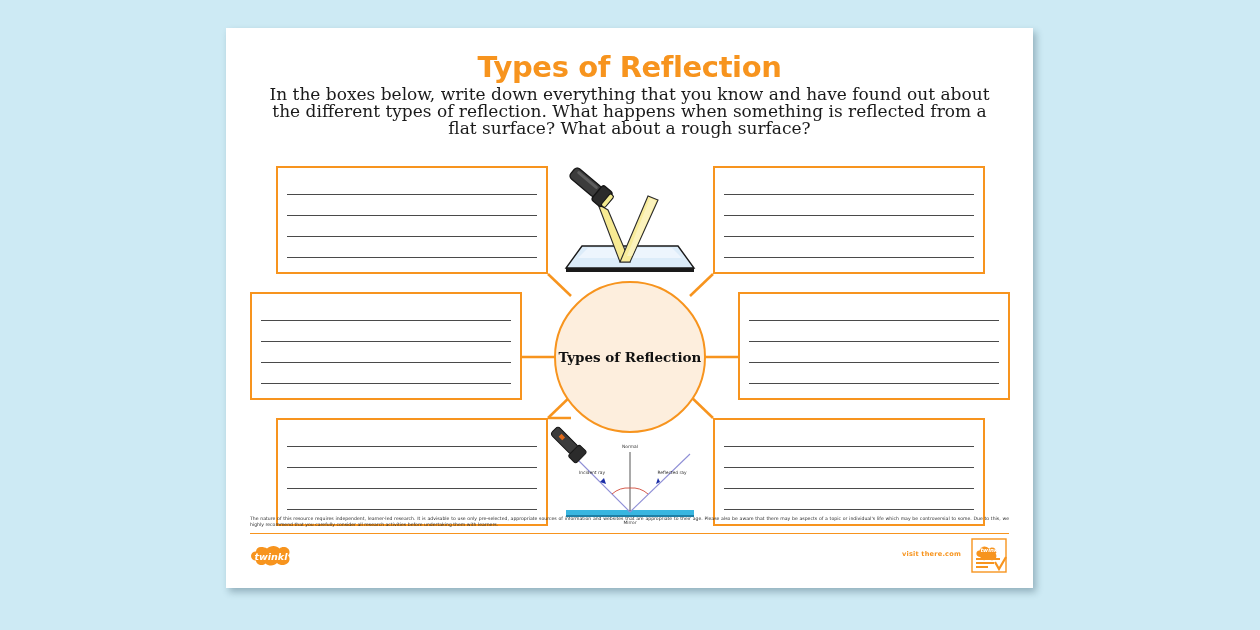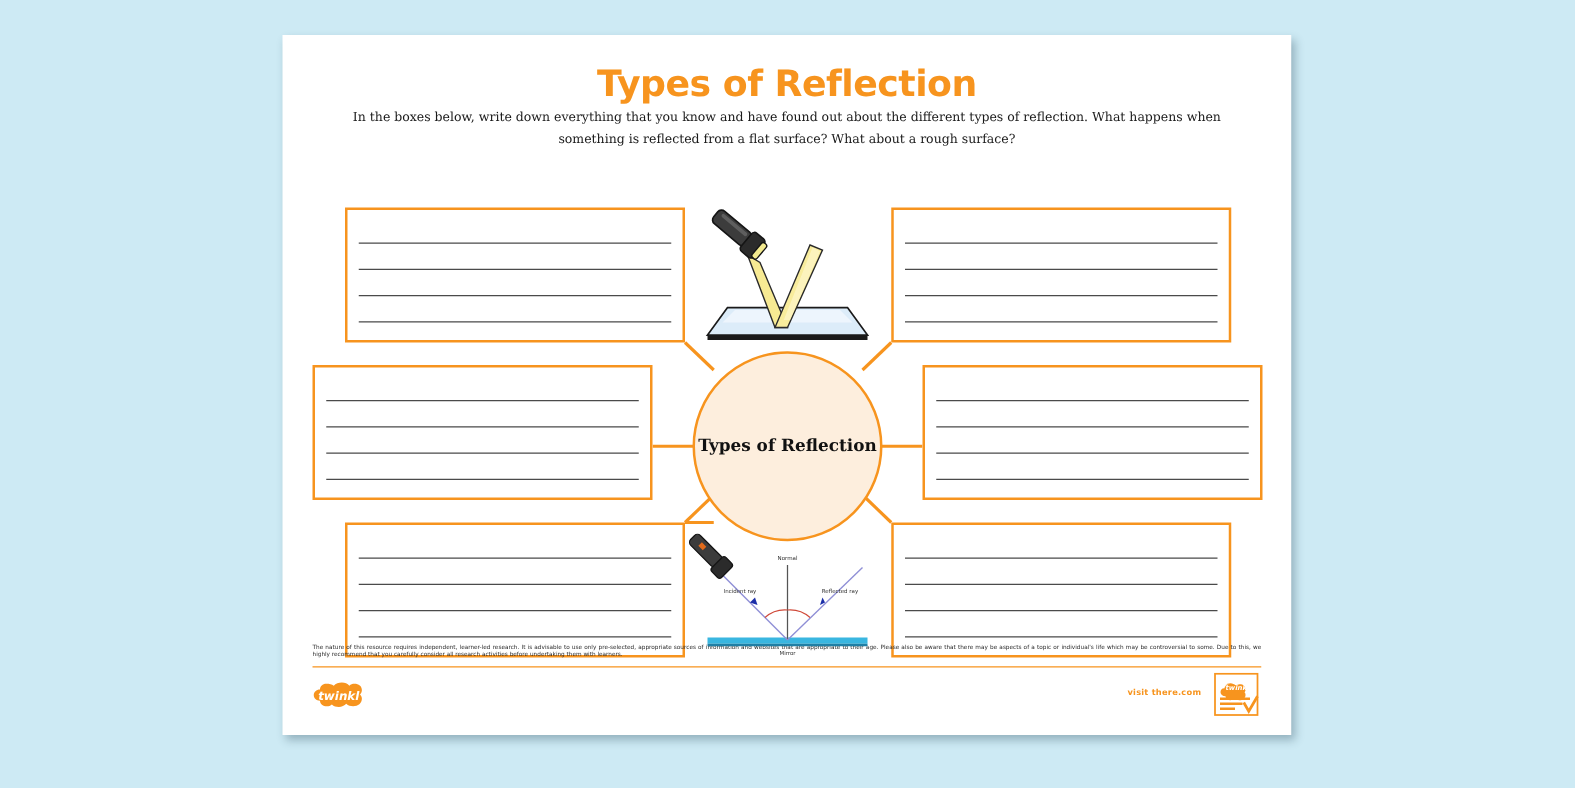--- a/index.html
+++ b/index.html
@@ -40,21 +40,21 @@
     font-size: 29px;
     letter-spacing: -0.4px;
     color: #F7941E;
   }
   .subtitle {
     position: absolute;
     left: 36px;
     top: 58px;
     width: 735px;
     text-align: center;
-    font-size: 10px;
+    font-size: 17px;
     line-height: 17px;
     color: #1a1a1a;
     font-family: "DejaVu Serif", serif;
   }
   
   #map {
     position: absolute;
     left: 0;
     top: 108px;
     width: 807px;

